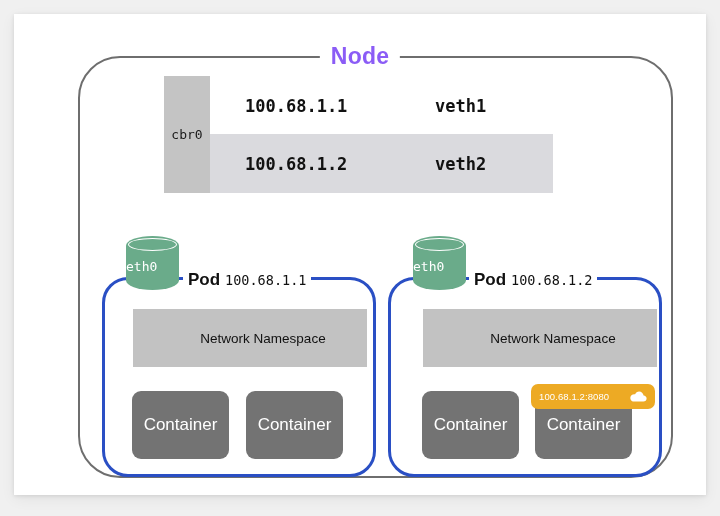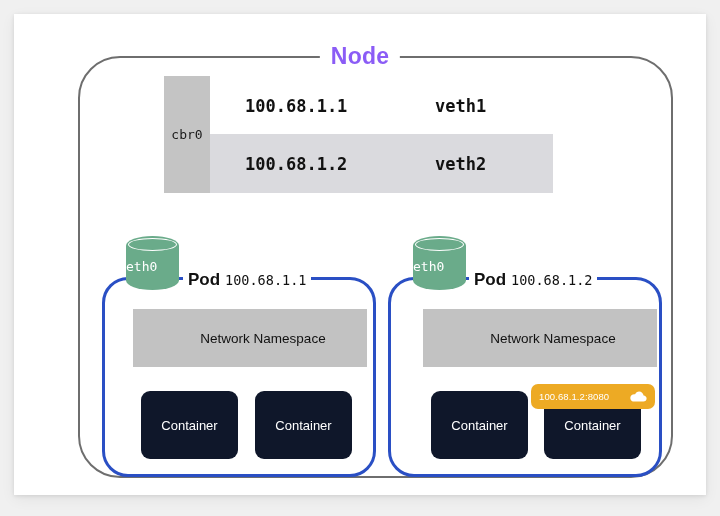--- a/index.html
+++ b/index.html
@@ -200,28 +200,27 @@
   }
   .netns.left  { left: 119px; }
   .netns.right { left: 409px; }
 
   
   .container-box {
     position: absolute;
     top: 377px;
     width: 97px;
     height: 68px;
-    background: #0f172a;
+    background: #737373;
     border-radius: 9px;
     display: flex;
     align-items: center;
     justify-content: center;
-    font-size: 13px;
+    font-size: 17px;
     color: #ffffff;
-    margin-left: 9px;
   }
   .c-l1 { left: 118px; }
   .c-l2 { left: 232px; }
   .c-r1 { left: 408px; }
   .c-r2 { left: 521px; }
 
   
   .badge {
     position: absolute;
     left: 517px;

